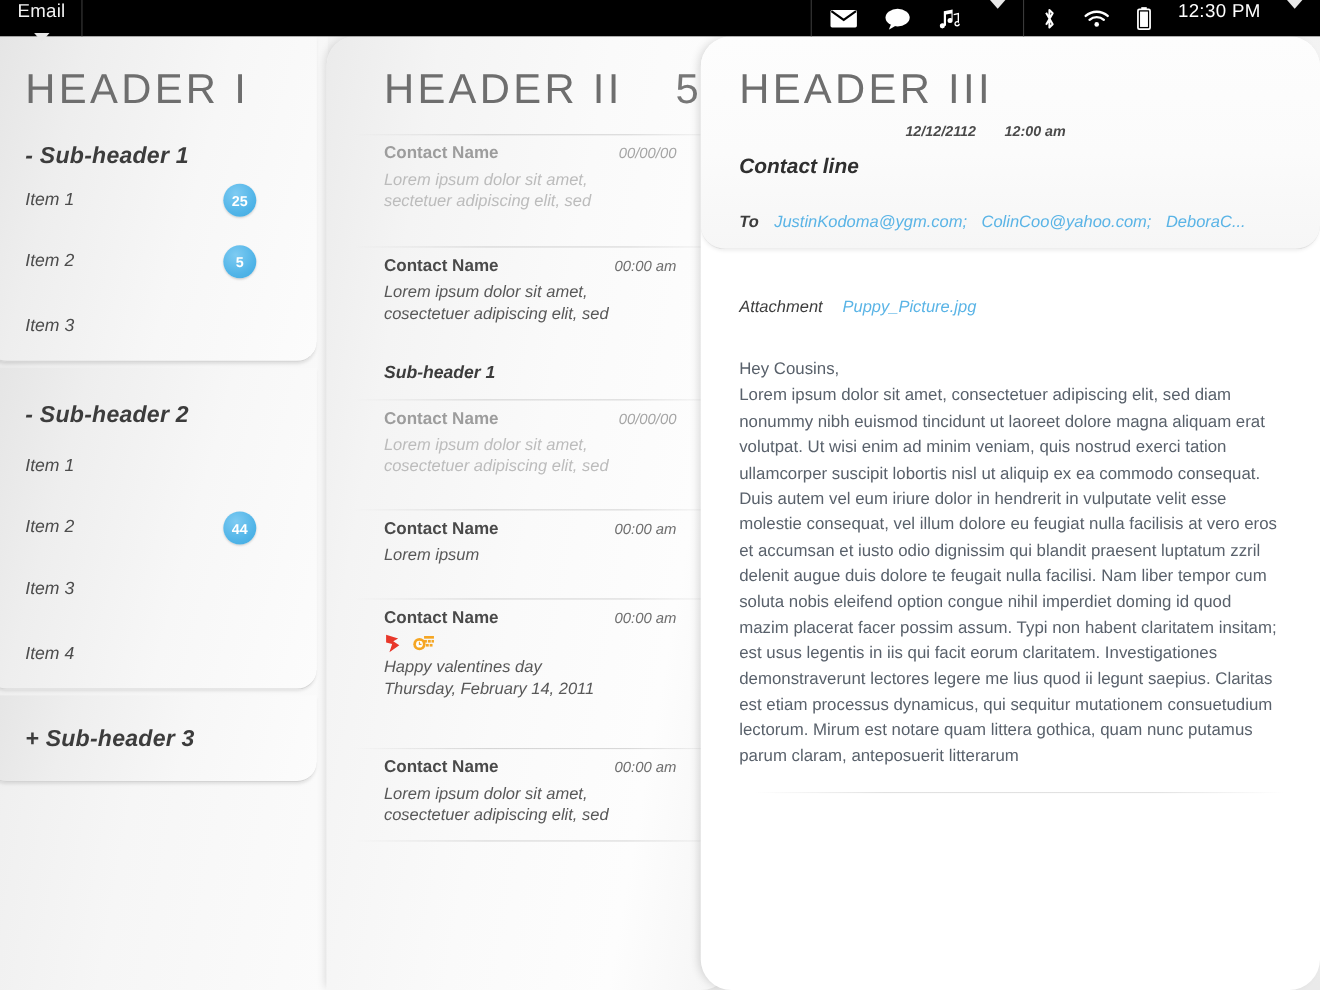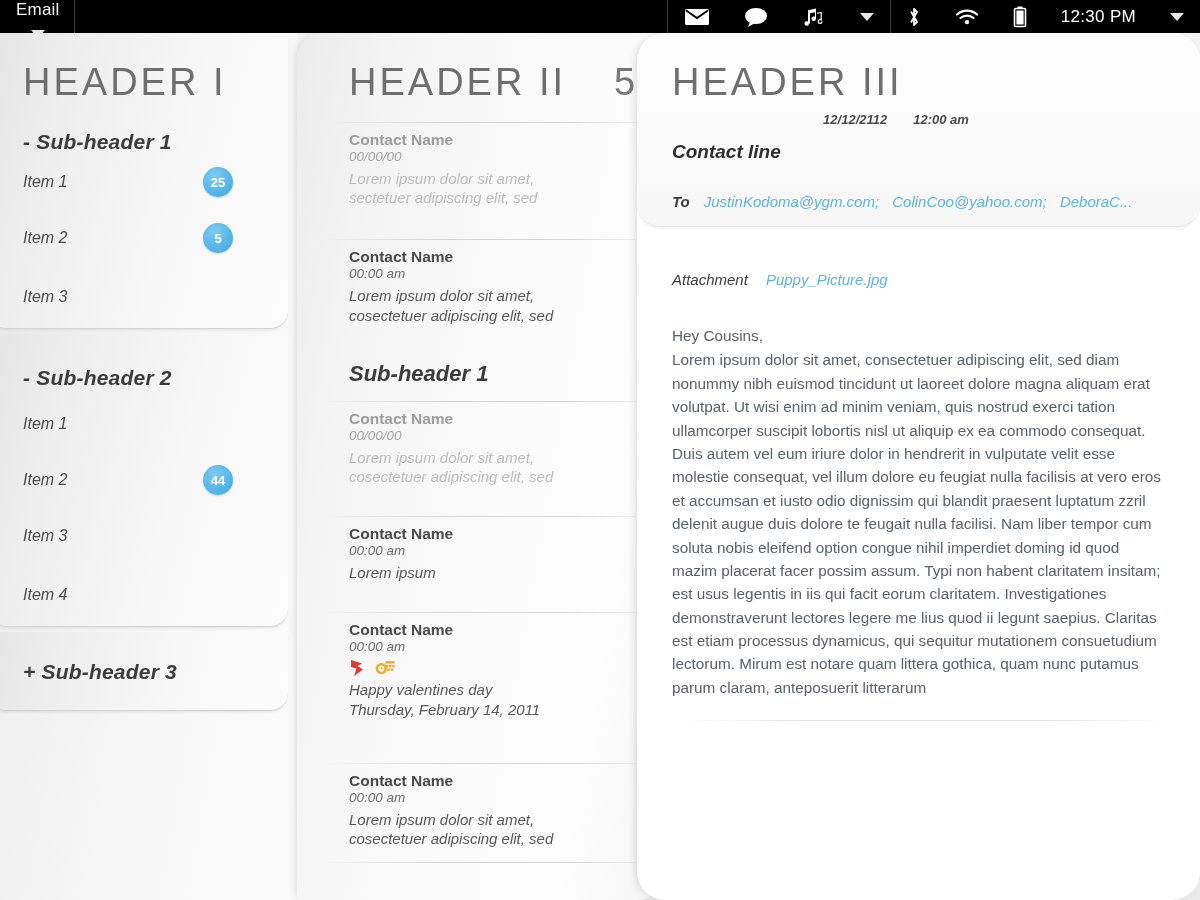--- a/index.html
+++ b/index.html
@@ -34,21 +34,21 @@
     color: #f2f2f2; font-size: 17px; letter-spacing: .2px;
   }
   .caret-down {
     width: 0; height: 0;
     border-left: 7px solid transparent;
     border-right: 7px solid transparent;
     border-top: 8px solid #e8e8e8;
   }
   .sb-spacer { flex: 1 1 auto; }
   .sb-group {
-    display: flex; align-items: center; gap: 34px;
+    display: flex; gap: 24px;
     height: 33px; padding: 0 16px;
     border-left: 1px solid #3a3a3a;
   }
   .sb-group.last { border-right: none; }
   .sb-icon { display: flex; align-items: center; justify-content: center; color:#fff; }
   .sb-time { color: #fff; font-size: 17px; letter-spacing: .3px; }
 
   
   .panel-left {
     position: absolute;
@@ -120,29 +120,29 @@
   .mid-list { padding-top: 18px; }
   .msg {
     position: relative;
     padding: 9px 52px 14px 52px;
   }
   .msg.divided::before {
     content:"";
     position: absolute; left: 24px; right: 0; top: 0; height: 1px;
     background: linear-gradient(90deg, rgba(0,0,0,0) 0%, rgba(120,120,120,.28) 35%, rgba(120,120,120,.28) 72%, rgba(0,0,0,0) 100%);
   }
-  .msg-top { display: flex; align-items: baseline; justify-content: space-between; flex-direction: column; }
+  .msg-top { display: flex; align-items: baseline; justify-content: space-between; }
   .msg-name { font-size: 15.5px; font-weight: bold; color: #4a4a4a; }
   .msg-time { font-size: 13.5px; font-style: italic; color: #6d6d6d; }
   .msg-snip { font-size: 15px; font-style: italic; color: #585858; line-height: 1.28; margin-top: 5px; }
   .msg.read .msg-name { color: #9d9d9d; font-weight: bold; }
   .msg.read .msg-time { color: #a5a5a5; }
   .msg.read .msg-snip { color: #bcbcbc; }
   .mid-subhdr {
-    font-size: 22px; font-style: italic; font-weight: bold;
+    font-size: 16px; font-style: italic; font-weight: bold;
     color: #3c3c3c; padding: 22px 0 14px 52px;
   }
   .msg-icons { display: flex; align-items: center; gap: 10px; margin-top: 4px; height: 20px; }
   .flag-icon { width: 16px; height: 18px; display:block; }
   .alarm-icon { width: 20px; height: 18px; display:block; }
 
   
   .panel-right {
     position: absolute;
     left: 637px; top: 33px;

